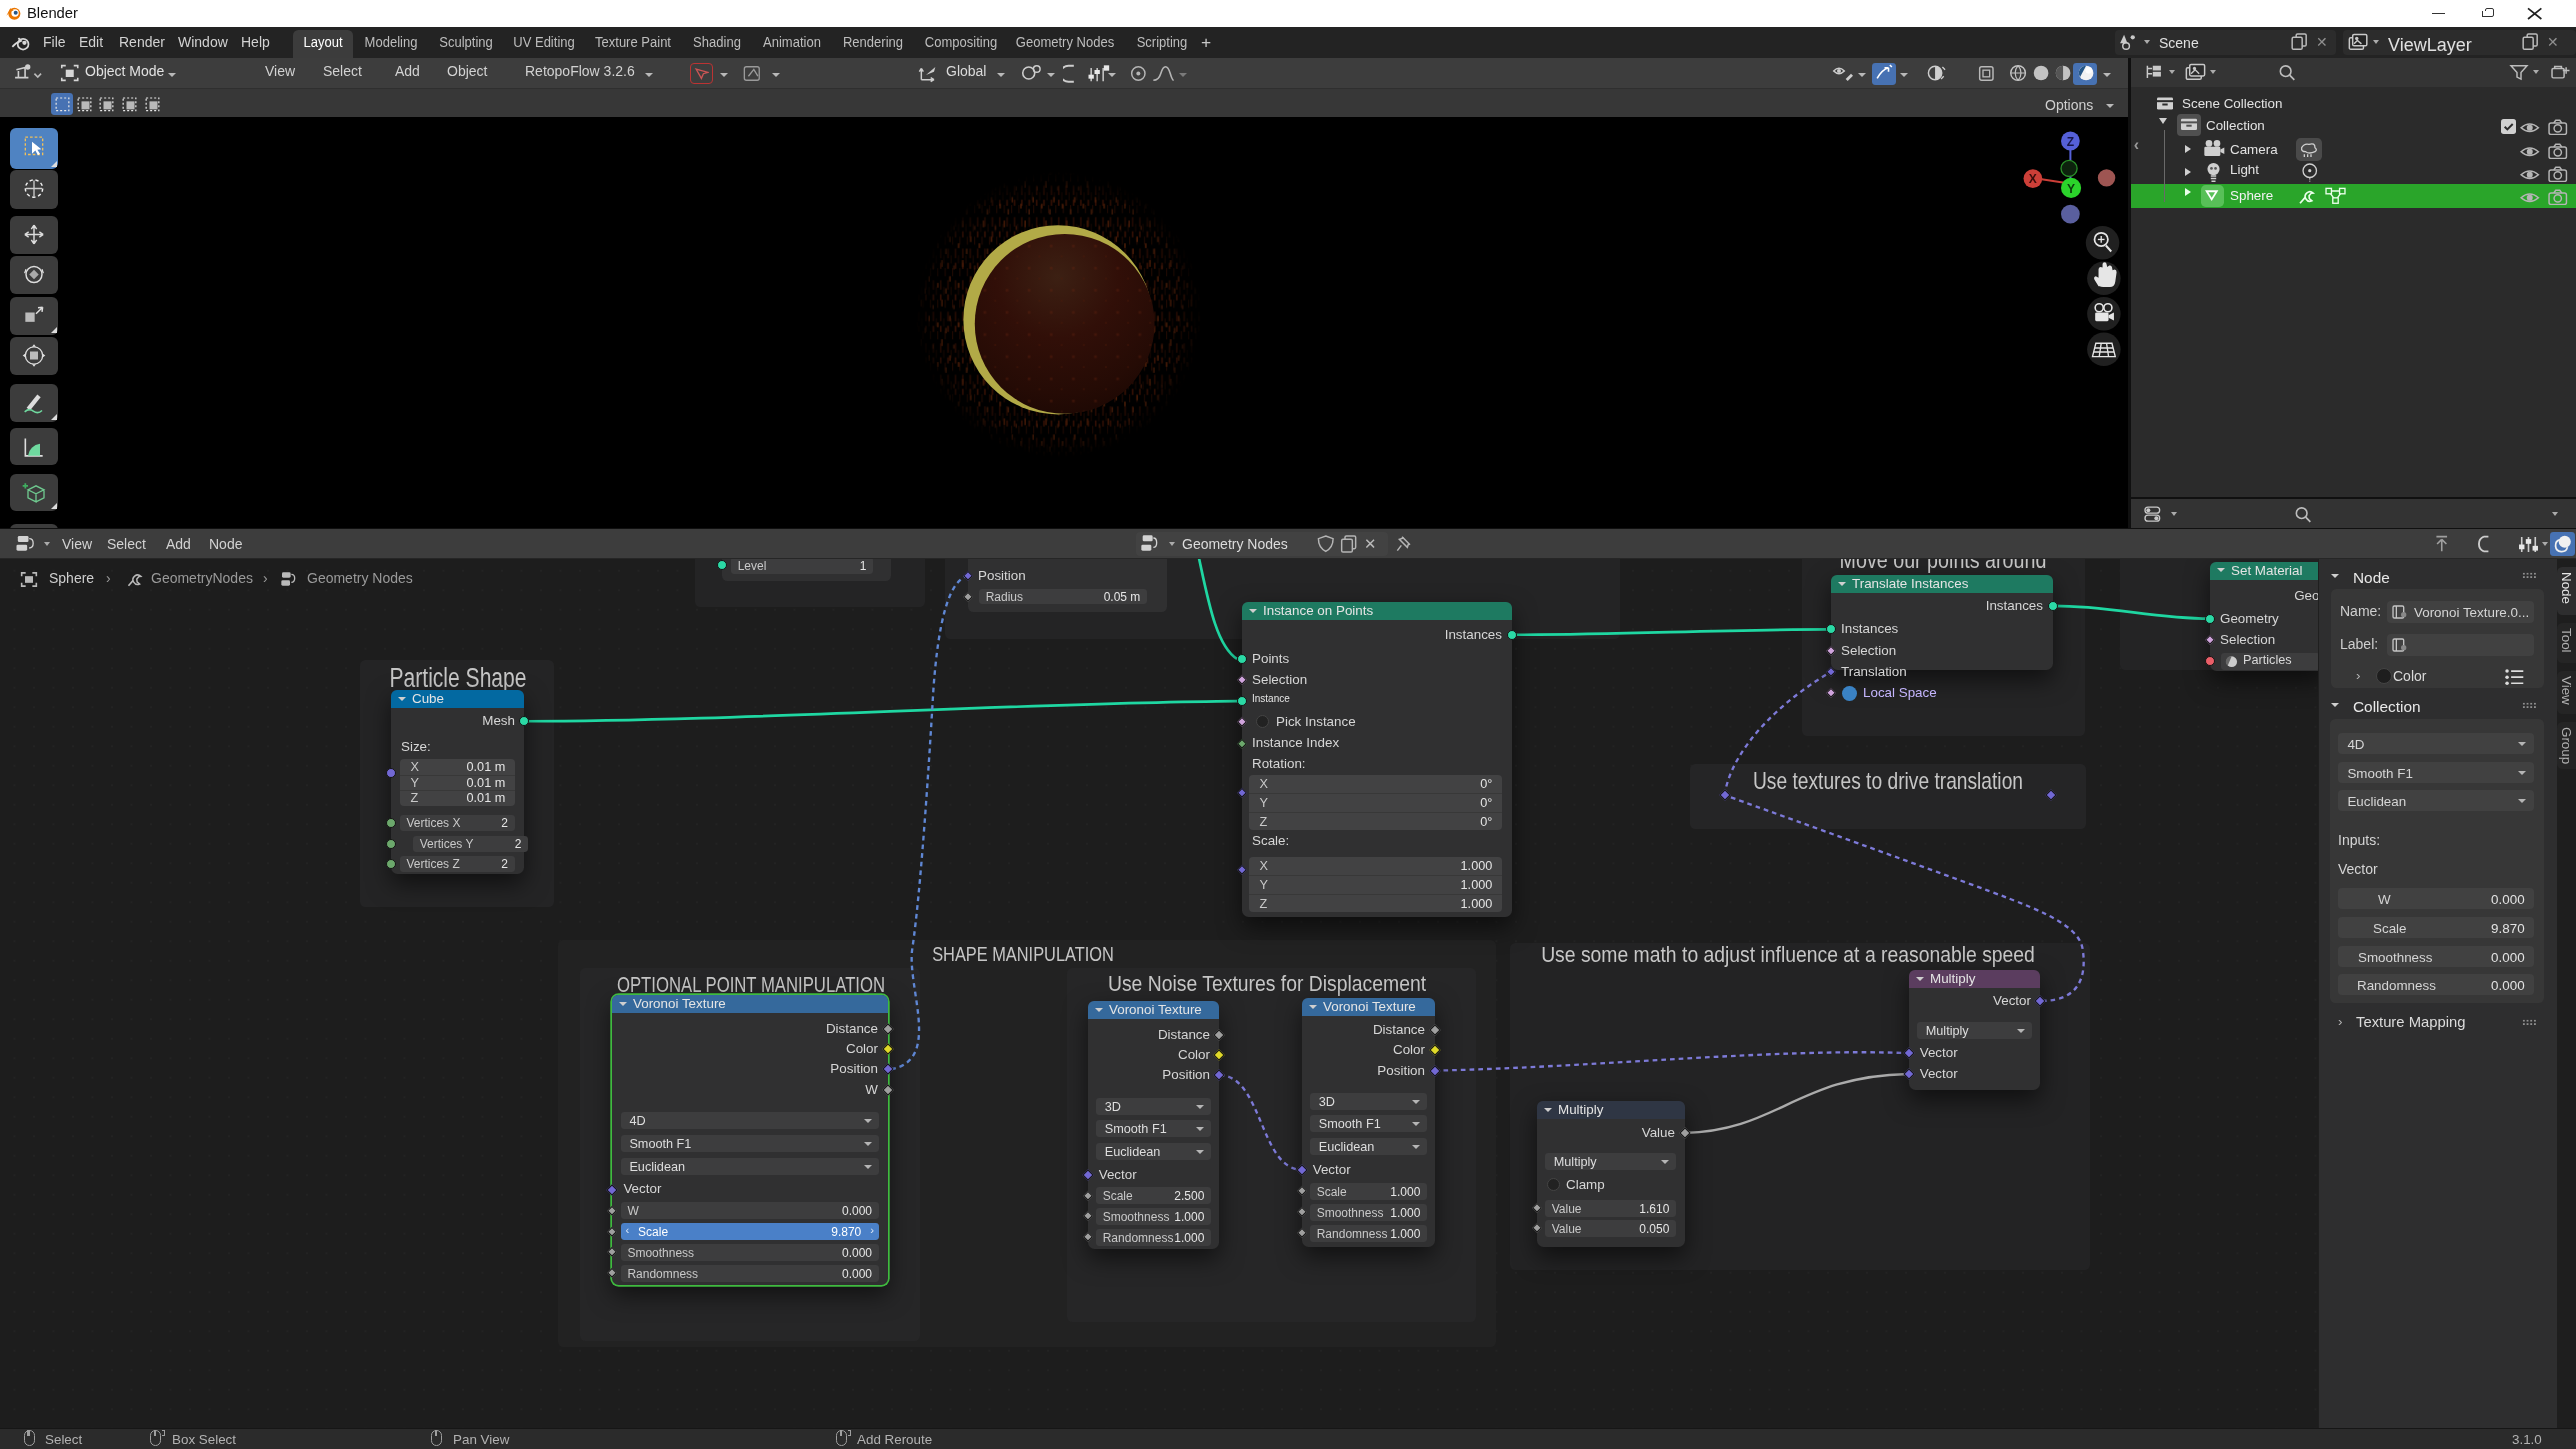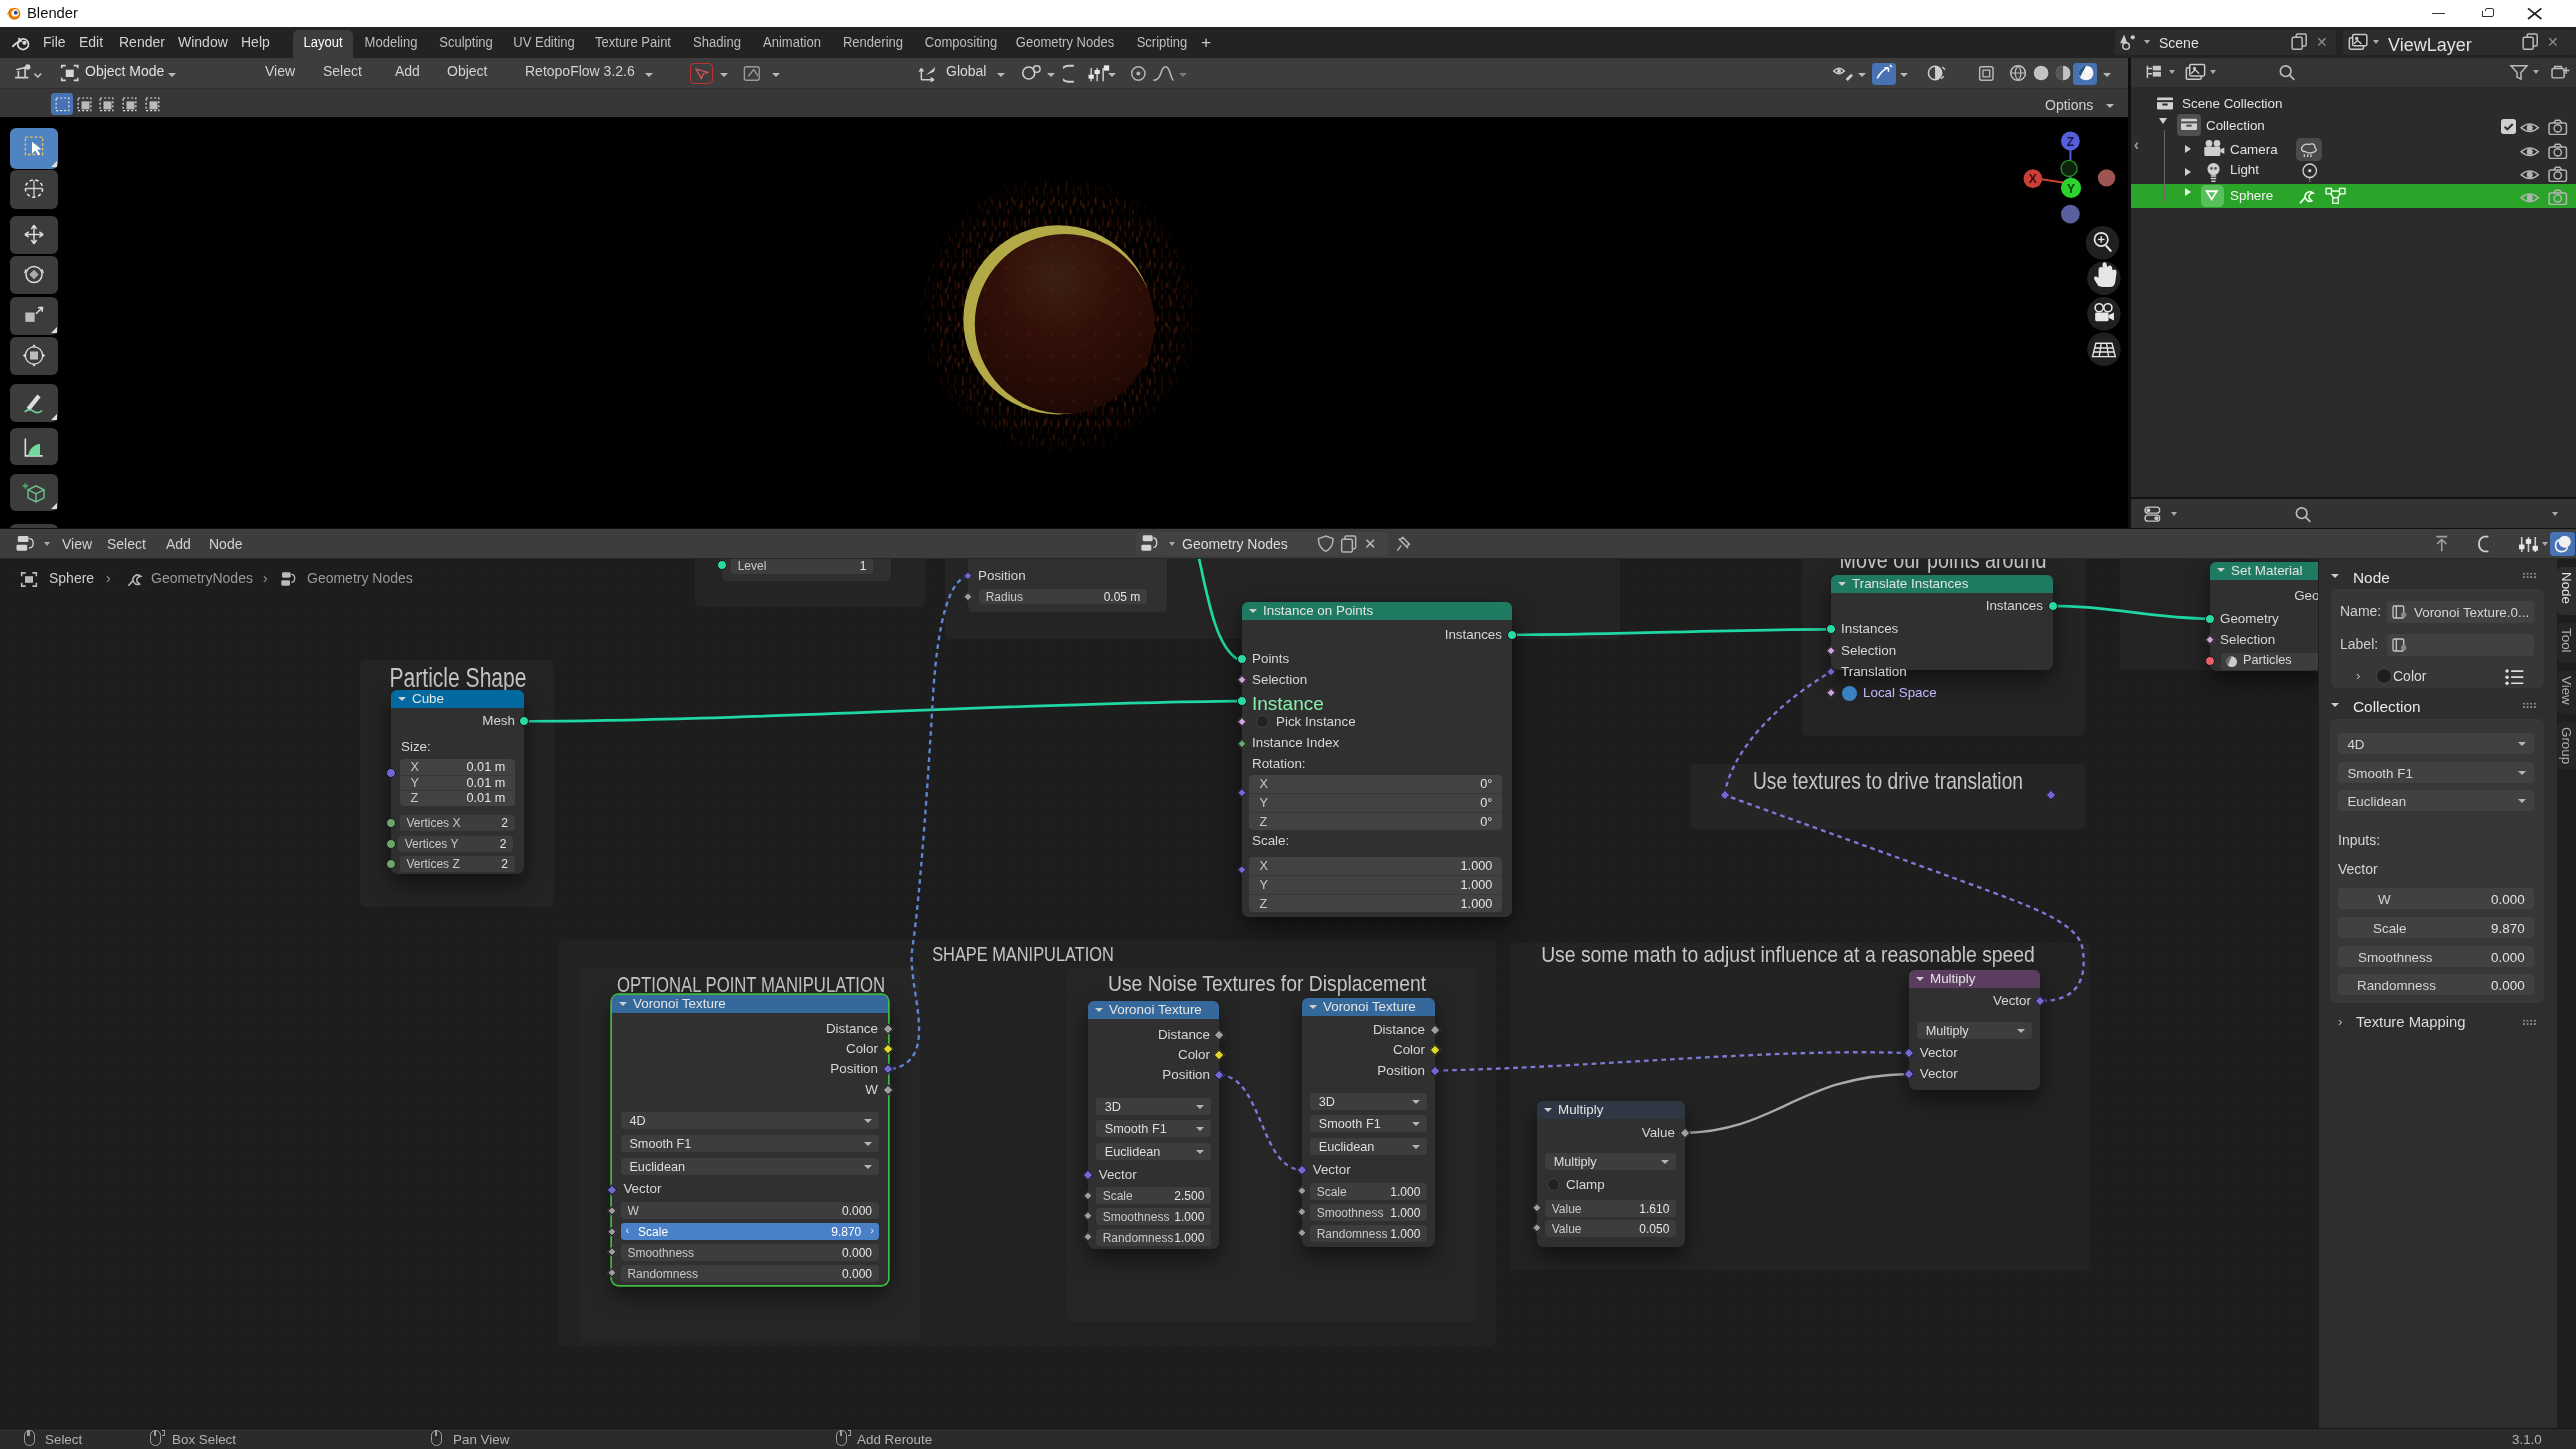--- a/index.html
+++ b/index.html
@@ -611,21 +611,21 @@
 <div class="mrow" style="top:31px;height:15.7px;border-top:0.7px solid #383838;">
           <span class="l">Z</span>
           <span class="v">0.01 m</span>
         </div>
 </div>
 <div class="sockc" style="left:0px;top:83px;background:#7268d4"></div>
 <div class="fld" style="left:8.7px;top:125px;width:115px;height:16px">
         <span class="l">Vertices X</span>
         <span class="v">2</span>
       </div>
-<div class="fld" style="left:7px;top:146px;width:115px;height:16px">
+<div class="fld" style="left:22px;top:146px;width:115px;height:16px">
         <span class="l">Vertices Y</span>
         <span class="v">2</span>
       </div>
 <div class="fld" style="left:8.7px;top:166px;width:115px;height:16px">
         <span class="l">Vertices Z</span>
         <span class="v">2</span>
       </div>
 <div class="sockc" style="left:0px;top:133px;background:#6ca86c"></div>
 <div class="sockc" style="left:0px;top:154px;background:#6ca86c"></div>
 <div class="sockc" style="left:0px;top:174px;background:#6ca86c"></div>
@@ -634,21 +634,21 @@
 <div class="nh" style="background:#1e7a61">
         <div class="hc"></div>
         <span>Instance on Points</span>
       </div>
 <div class="or" style="left:260px;top:25px;font-size:13.4px;color:#d6d6d6">Instances</div>
 <div class="sockc" style="left:270px;top:33px;background:#2bd9a5"></div>
 <div class="ol" style="left:10px;top:49px;font-size:13.4px;color:#d6d6d6">Points</div>
 <div class="sockc" style="left:0px;top:57px;background:#2bd9a5"></div>
 <div class="ol" style="left:10px;top:70px;font-size:13.4px;color:#d6d6d6">Selection</div>
 <div class="sockdd" style="left:0px;top:78px;background:#d0a4dd"></div>
-<div class="ol" style="left:10px;top:91px;font-size:19px;color:#86efac">Instance</div>
+<div class="ol" style="left:10px;top:91px;font-size:10px;color:#e5e5e5">Instance</div>
 <div class="sockc" style="left:0px;top:99px;background:#2bd9a5"></div>
 <div class="ol" style="left:10px;top:133px;font-size:13.4px;color:#d6d6d6">Instance Index</div>
 <div class="sockdd" style="left:0px;top:142px;background:#6ca86c"></div>
 <div class="abs" style="left:14px;top:113px;width:13.4px;height:13.4px;background:#222;border-radius:50%;border:0.7px solid #444"></div>
 <div class="ol" style="left:34px;top:112px;font-size:13.4px;color:#d6d6d6">Pick Instance</div>
 <div class="sockdd" style="left:0px;top:120px;background:#d0a4dd"></div>
 <div class="ol" style="left:10px;top:154px;font-size:13.4px;color:#d6d6d6">Rotation:</div>
 <div class="mbox" style="left:6.7px;top:173px;width:253px;height:55px">
 <div class="mrow" style="top:0px;height:18.3px;">
           <span class="l">X</span>

